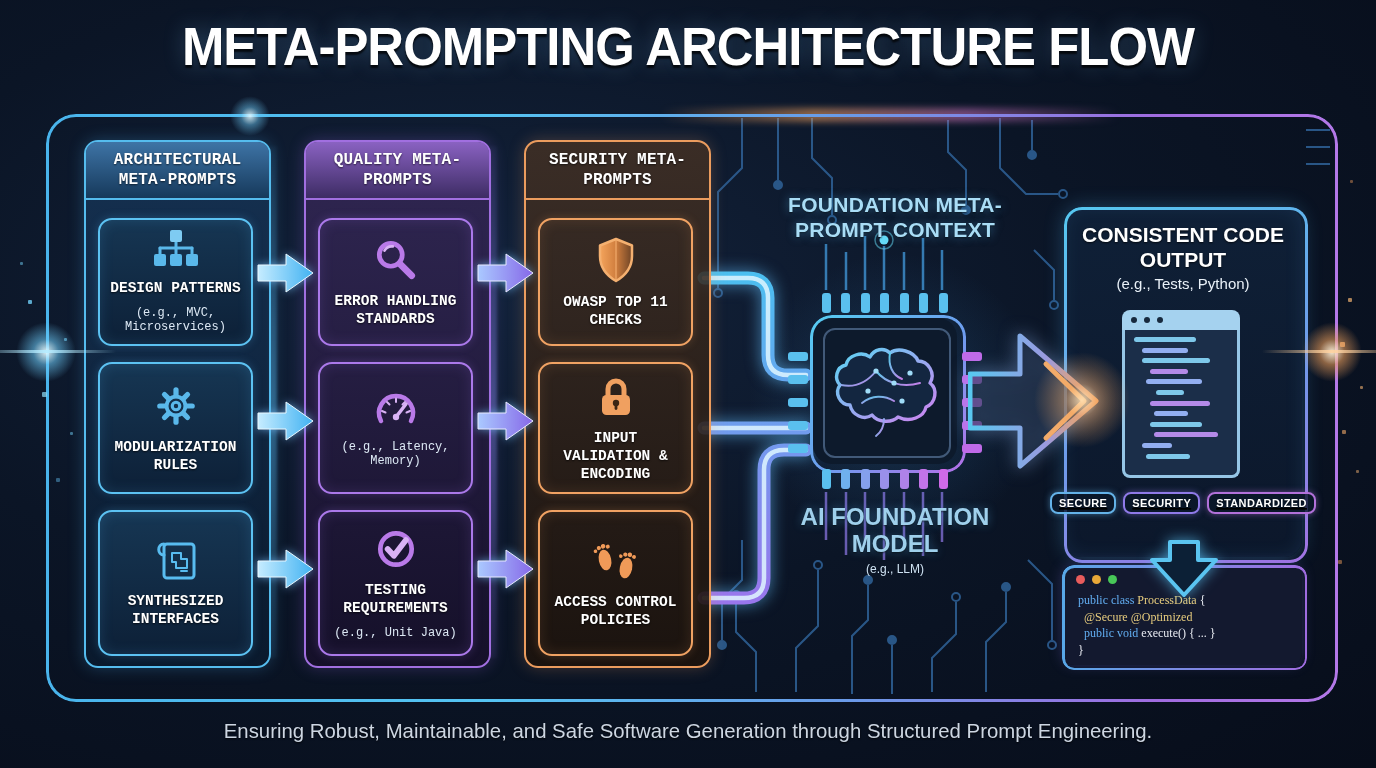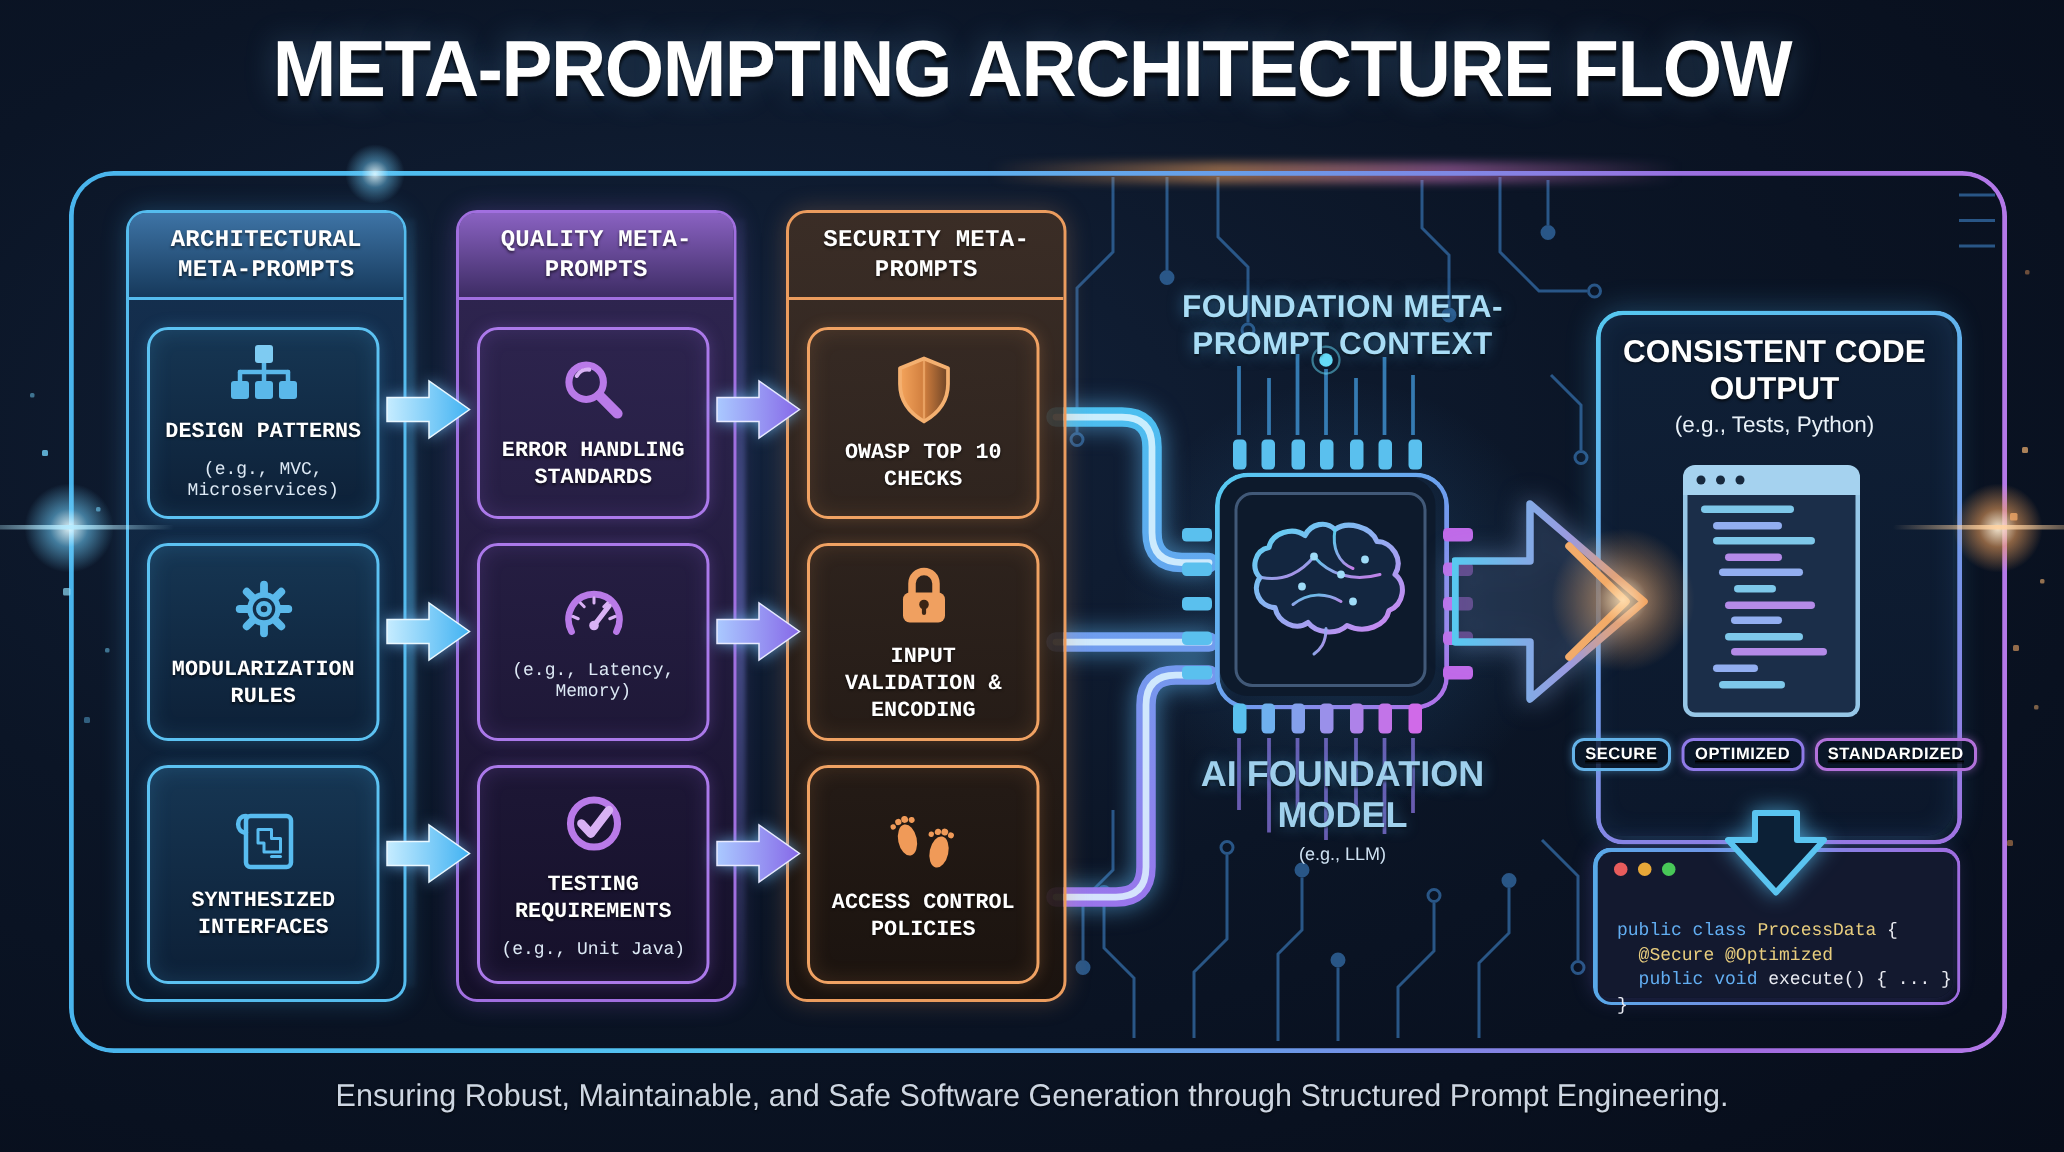--- a/index.html
+++ b/index.html
@@ -109,21 +109,21 @@
   .badge.b1{border-color:#64b2e8;box-shadow:0 0 6px rgba(100,178,232,.5);}
   .badge.b2{border-color:#8f7ae8;box-shadow:0 0 6px rgba(143,122,232,.5);}
   .badge.b3{border-color:#b271da;box-shadow:0 0 6px rgba(178,113,218,.5);}
   
   .codebox-fill{position:absolute;left:1062px;top:565px;width:240px;height:100px;border-radius:12px;background:rgba(20,26,48,.96);z-index:4;
     box-shadow:0 0 14px rgba(120,110,220,.3);}
   .codebox-ring{left:1062px;top:565px;width:240px;height:100px;border-radius:12px;padding:2.5px;z-index:4;
     background:linear-gradient(90deg,#58a8e8,#a06ce0);}
   .traffic{position:absolute;left:1076px;top:575px;display:flex;gap:7px;z-index:5;}
   .tdot{width:9px;height:9px;border-radius:50%;}
-  .code{position:absolute;left:1078px;top:592px;z-index:5;font-family:Liberation Mono, monospace;font-size:12px;line-height:16.5px;margin-top:20px;}
+  .code{position:absolute;left:1078px;top:592px;z-index:5;font-family:Liberation Serif, serif;font-size:12px;line-height:16.5px;}
   .code-line{white-space:pre;}
   .tok-kw{color:#62aef2;} .tok-cls{color:#e8cd7e;} .tok-ann{color:#e8cd7e;} .tok-pl{color:#e9ebf2;}
   
   .layer{position:absolute;left:0;top:0;z-index:1;}
   .pipes{z-index:2;filter:drop-shadow(0 0 8px rgba(100,190,250,.65));}
   .bigarrow{position:absolute;left:968px;top:312px;z-index:5;filter:drop-shadow(0 0 9px rgba(150,190,250,.55));}
   .downarrow{position:absolute;left:1146px;top:540px;z-index:6;filter:drop-shadow(0 0 7px rgba(90,195,245,.7));}
   
   .lens{position:absolute;z-index:7;pointer-events:none;}
   .lens .core{position:absolute;border-radius:50%;}
@@ -335,21 +335,21 @@
     </div>
   </div>
 
   <div class="col col3">
     <div class="col-head">SECURITY META-PROMPTS</div>
     <div class="card r1">
       <svg width="44" height="48" viewBox="0 0 44 48">
         <path d="M22,3 L38,9.5 V20 C38,31 31.5,39.5 22,45 C12.5,39.5 6,31 6,20 V9.5 Z" fill="url(#gShield)" stroke="#f4b070" stroke-width="2.5" stroke-linejoin="round"></path>
         <path d="M22,3 V45" stroke="#f4b070" stroke-width="1.5" opacity="0.7"></path>
       </svg>
-      <div class="c-title">OWASP TOP 10 CHECKS</div>
+      <div class="c-title">OWASP TOP 11 CHECKS</div>
     </div>
     <div class="card r2">
       <svg width="44" height="46" viewBox="0 0 44 46">
         <path d="M14,22 V15 a8,8 0 0 1 16,0 V22" stroke="#f0a060" stroke-width="5" fill="none" stroke-linecap="round"></path>
         <rect x="8" y="21" width="28" height="20" rx="4.5" fill="#f0a060"></rect>
         <circle cx="22" cy="29" r="3.2" fill="#3c2514"></circle>
         <rect x="20.6" y="29" width="2.8" height="7" rx="1.4" fill="#3c2514"></rect>
       </svg>
       <div class="c-title">INPUT VALIDATION &amp; ENCODING</div>
     </div>
@@ -476,21 +476,21 @@
         <div class="mini-line" style="width: 60px; margin-left: 16px; background: rgb(180, 138, 232);"></div>
         <div class="mini-line" style="width: 34px; margin-left: 20px; background: rgb(146, 174, 240);"></div>
         <div class="mini-line" style="width: 52px; margin-left: 16px; background: rgb(126, 200, 234);"></div>
         <div class="mini-line" style="width: 64px; margin-left: 20px; background: rgb(180, 138, 232);"></div>
         <div class="mini-line" style="width: 30px; margin-left: 8px; background: rgb(146, 174, 240);"></div>
         <div class="mini-line" style="width: 44px; margin-left: 12px; background: rgb(126, 200, 234);"></div>
       </div>
   </div>
   <div class="badges">
     <span class="badge b1">SECURE</span>
-    <span class="badge b2">OPTIMIZED</span>
+    <span class="badge b2">SECURITY</span>
     <span class="badge b3">STANDARDIZED</span>
   </div>
 
   <svg class="downarrow" width="76" height="58" viewBox="0 0 76 58">
     <path d="M24,2 H52 V20 H70 L38,55 L6,20 H24 Z" fill="#0c2036" stroke="#5ac4f0" stroke-width="4" stroke-linejoin="round"></path>
   </svg>
 
   <div class="codebox-fill"></div>
   <div class="ring codebox-ring"></div>
   <div class="traffic">

